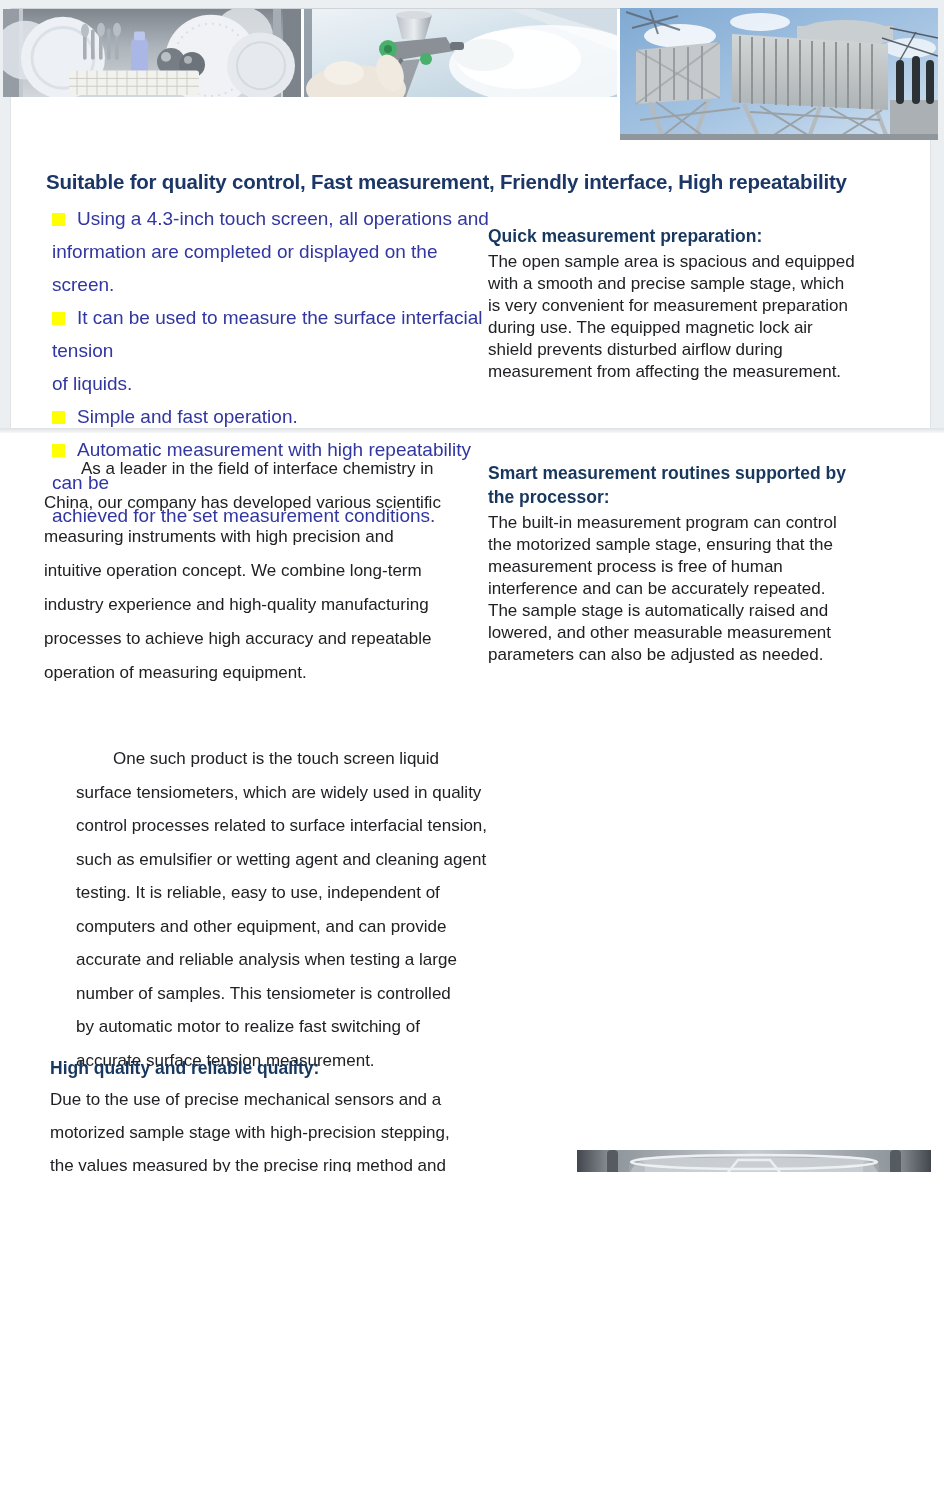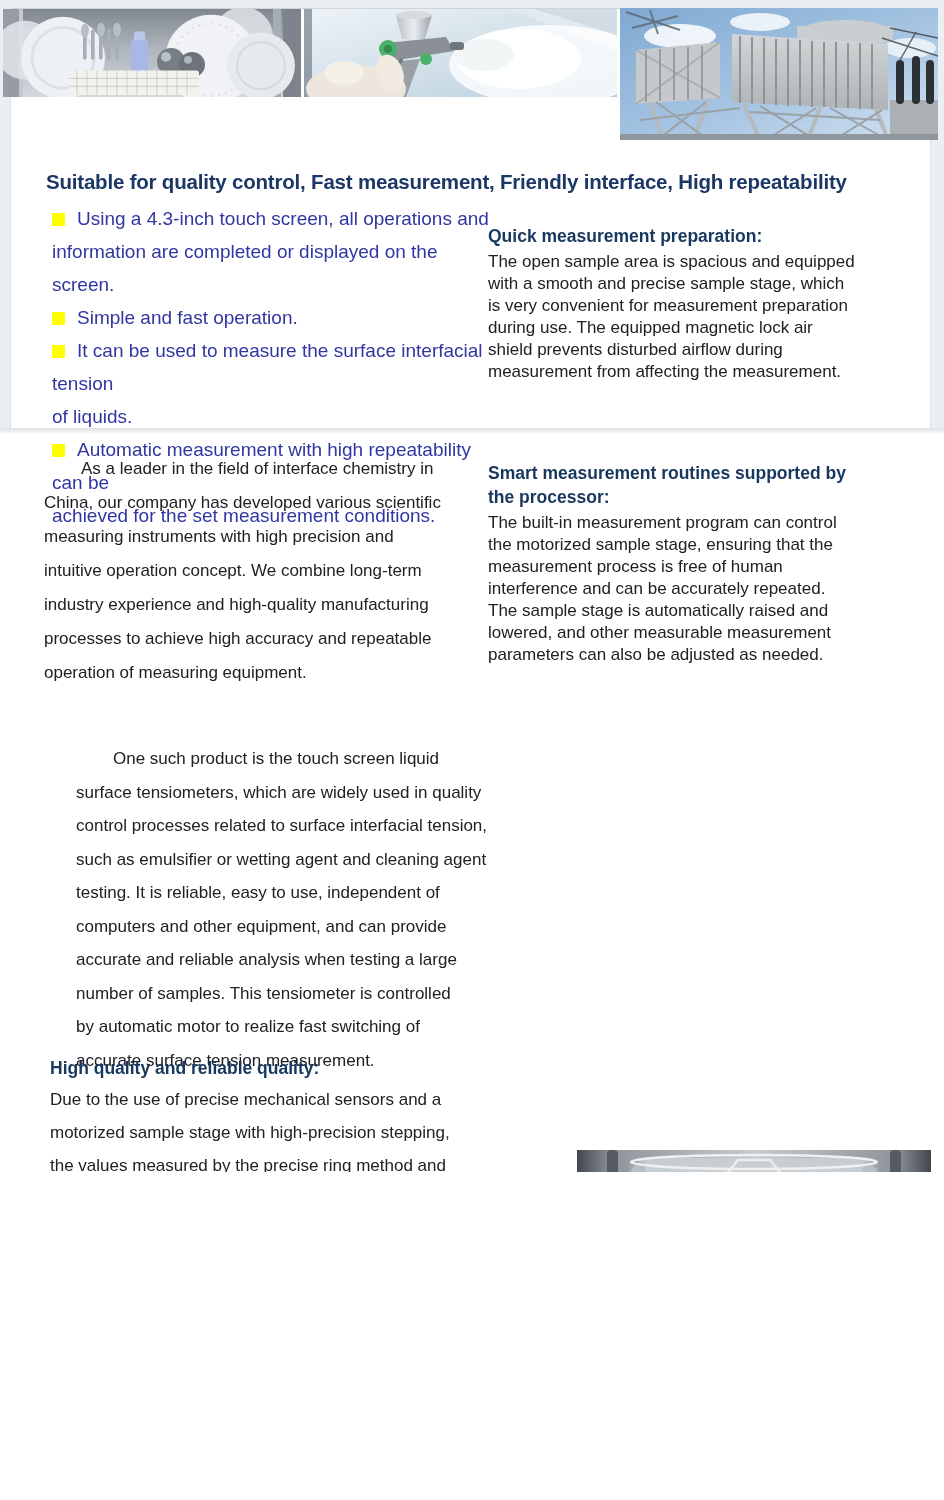--- a/index.html
+++ b/index.html
@@ -241,23 +241,23 @@
       </g>
       <rect x="0" y="126" width="318" height="6" fill="#8f979c"></rect>
     </svg>
   </div>
 
   <h1 class="headline">Suitable for quality control, Fast measurement, Friendly interface, High repeatability</h1>
 
   <ul class="features">
     <li><span class="bullet-sq"></span><span class="flow">Using a 4.3-inch touch screen, all operations and
 information are completed or displayed on the screen.</span></li>
-    <li><span class="bullet-sq"></span><span class="flow">Simple and fast operation.</span></li>
     <li><span class="bullet-sq"></span><span class="flow">It can be used to measure the surface interfacial tension
 of liquids.</span></li>
+    <li><span class="bullet-sq"></span><span class="flow">Simple and fast operation.</span></li>
     <li><span class="bullet-sq"></span><span class="flow">Automatic measurement with high repeatability can be
 achieved for the set measurement conditions.</span></li>
   </ul>
 
   <section class="col-right sec-quick">
     <h2 class="sec-title">Quick measurement preparation:</h2>
     <p class="sec-body flow">The open sample area is spacious and equipped
 with a smooth and precise sample stage, which
 is very convenient for measurement preparation
 during use. The equipped magnetic lock air

